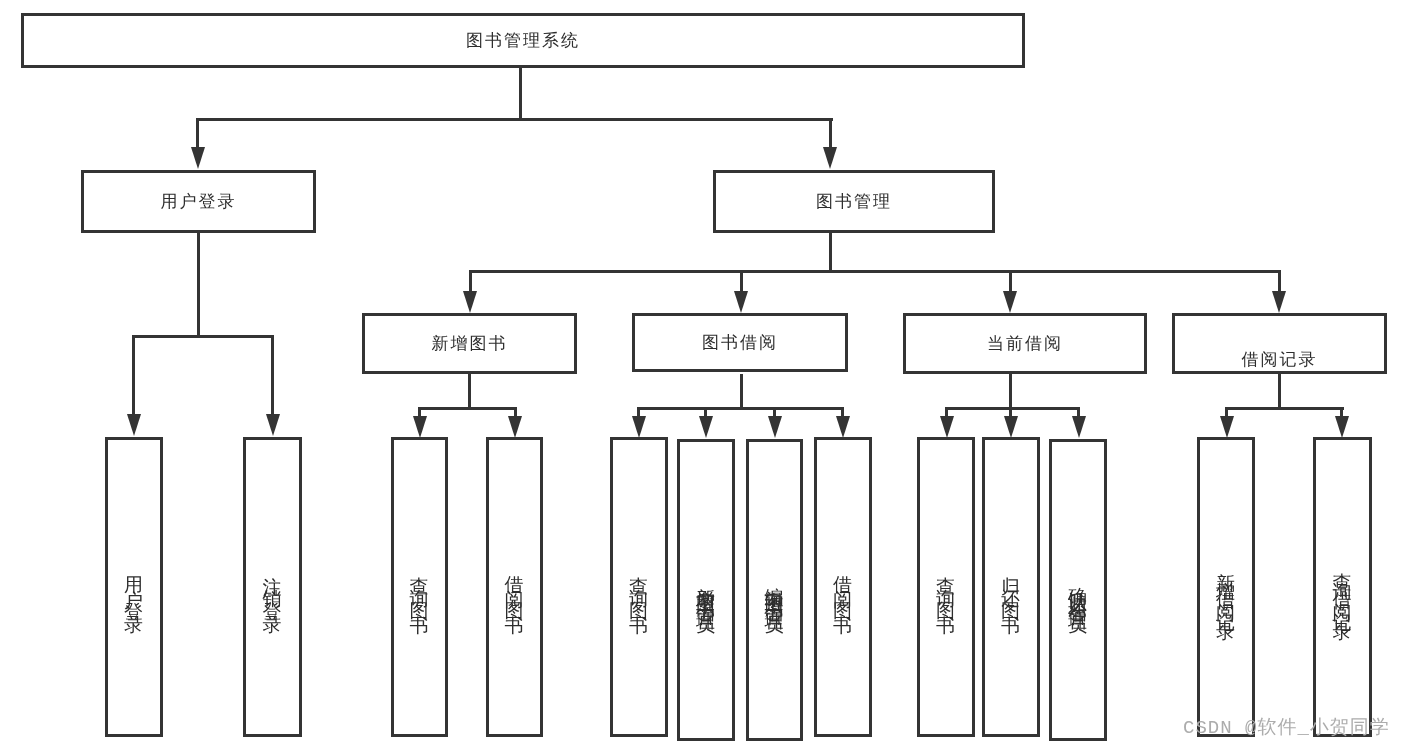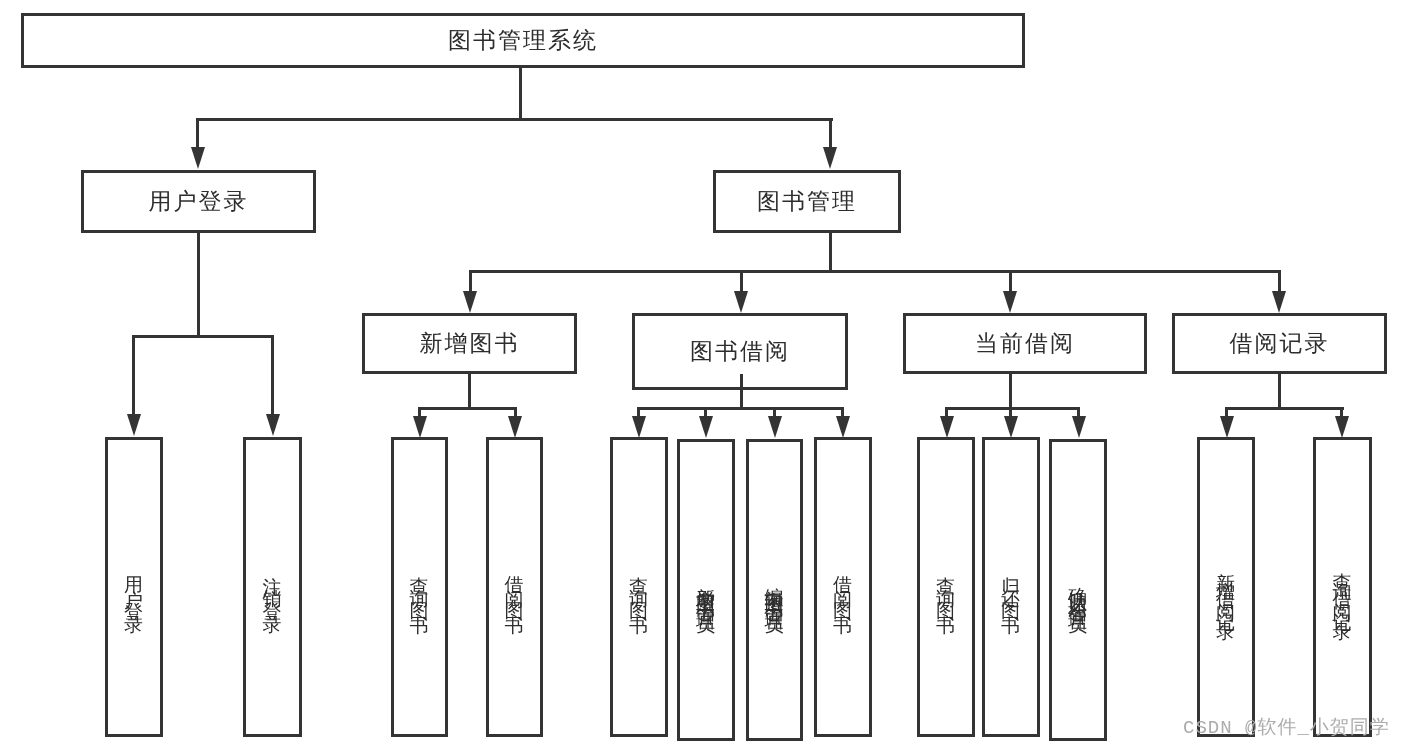--- a/index.html
+++ b/index.html
@@ -4,21 +4,21 @@
 <style>
   html,body{margin:0;padding:0;}
   body{
     width:1405px;height:747px;background:#ffffff;position:relative;
     font-family:"Liberation Sans","DejaVu Sans",sans-serif;color:#2d2d2d;overflow:hidden;
   }
   .node{
     position:absolute;border:3px solid #343434;background:#ffffff;
     display:flex;align-items:center;justify-content:center;box-sizing:border-box;
   }
-  .node.h{font-size:23px;letter-spacing:2px;white-space:nowrap;}
+  .node.h{font-size:17px;letter-spacing:2px;white-space:nowrap;}
   .node.v{
     writing-mode:vertical-rl;text-orientation:mixed;
     font-size:19px;line-height:1;
   }
   .ls4{letter-spacing:13px;}
   .ls6{letter-spacing:10px;}
   .ls9{letter-spacing:4px;}
   .vline,.hline{position:absolute;background:#343434;}
   .ah{
     position:absolute;width:0;height:0;
@@ -40,21 +40,21 @@
 <div class="vline" style="left:519px;top:68px;width:3px;height:52px;"></div>
 <div class="hline" style="left:197px;top:118px;width:636px;height:3px;"></div>
 <div class="vline" style="left:196px;top:118px;width:3px;height:30px;"></div>
 <div class="ah" style="left:191px;top:147px;"></div>
 <div class="vline" style="left:829px;top:118px;width:3px;height:30px;"></div>
 <div class="ah" style="left:823px;top:147px;"></div>
 
 <div class="node h" style="left:81px;top:170px;width:235px;height:63px;">
   <span>用户登录</span>
 </div>
-<div class="node h" style="left:713px;top:170px;width:188px;height:63px;">
+<div class="node h" style="left:713px;top:170px;width:282px;height:63px;">
   <span>图书管理</span>
 </div>
 
 <div class="vline" style="left:197px;top:233px;width:3px;height:105px;"></div>
 <div class="hline" style="left:132px;top:335px;width:142px;height:3px;"></div>
 <div class="vline" style="left:132px;top:335px;width:3px;height:80px;"></div>
 <div class="ah" style="left:127px;top:414px;"></div>
 <div class="vline" style="left:271px;top:335px;width:3px;height:80px;"></div>
 <div class="ah" style="left:266px;top:414px;"></div>
 
@@ -65,27 +65,27 @@
 <div class="vline" style="left:740px;top:270px;width:3px;height:22px;"></div>
 <div class="ah" style="left:734px;top:291px;"></div>
 <div class="vline" style="left:1009px;top:270px;width:3px;height:22px;"></div>
 <div class="ah" style="left:1003px;top:291px;"></div>
 <div class="vline" style="left:1278px;top:270px;width:3px;height:22px;"></div>
 <div class="ah" style="left:1272px;top:291px;"></div>
 
 <div class="node h" style="left:362px;top:313px;width:215px;height:61px;">
   <span>新增图书</span>
 </div>
-<div class="node h" style="left:632px;top:313px;width:216px;height:77px;">
+<div class="node h" style="left:632px;top:313px;width:216px;height:59px;">
   <span>图书借阅</span>
 </div>
 <div class="node h" style="left:903px;top:313px;width:244px;height:61px;">
   <span>当前借阅</span>
 </div>
-<div class="node h" style="left:1172px;top:313px;width:215px;height:61px;">
+<div class="node h" style="left:1172px;top:313px;width:215px;height:61px;align-items:flex-end;">
   <span>借阅记录</span>
 </div>
 
 <div class="vline" style="left:468px;top:374px;width:3px;height:36px;"></div>
 <div class="hline" style="left:418px;top:407px;width:99px;height:3px;"></div>
 <div class="vline" style="left:418px;top:407px;width:3px;height:10px;"></div>
 <div class="ah" style="left:413px;top:416px;"></div>
 <div class="vline" style="left:514px;top:407px;width:3px;height:10px;"></div>
 <div class="ah" style="left:508px;top:416px;"></div>
 

